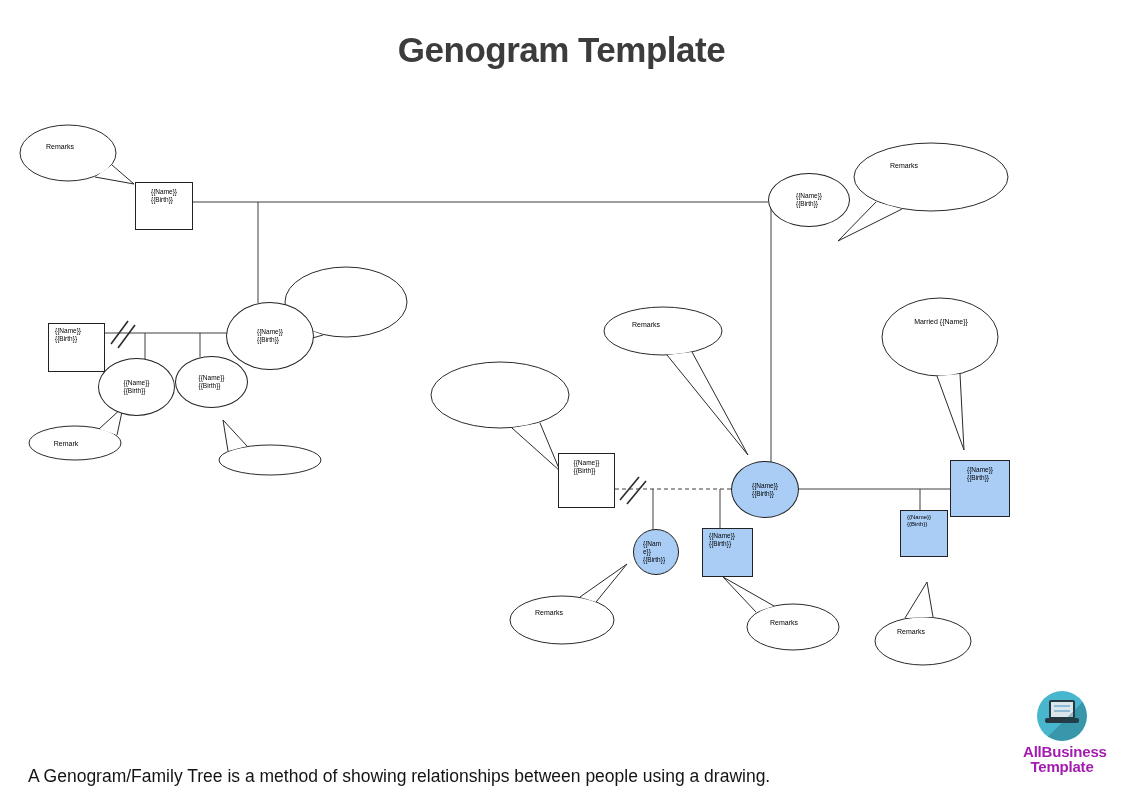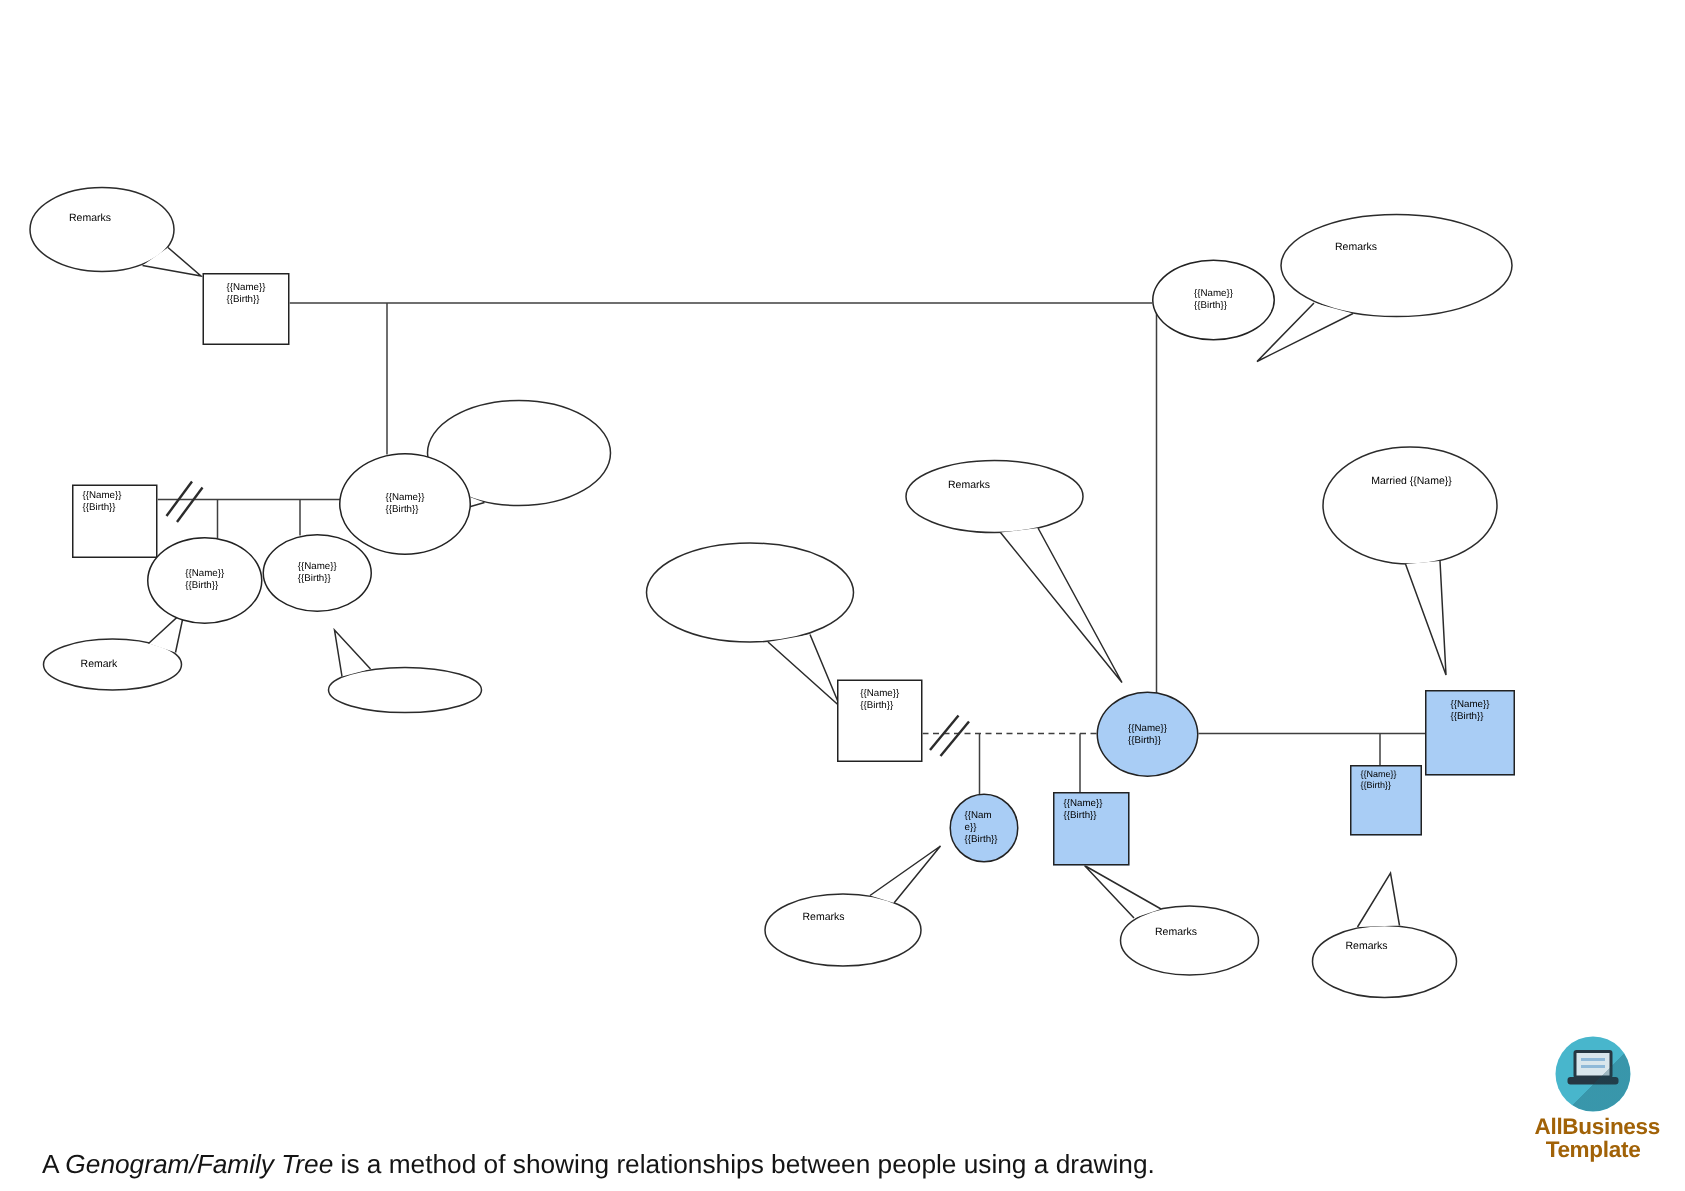--- a/index.html
+++ b/index.html
@@ -17,41 +17,42 @@
   .node.rect{justify-content:flex-start;padding-top:5px;}
   .node.blue{background:#A9CDF5;}
   .node.small .txt{font-size:6px;}
   .node.topleft{align-items:flex-start;padding-left:6px;padding-top:3px;}
   .node.circle .txt{width:26px;word-break:break-all;}
   
   .bubble-label{position:absolute;transform:translate(-50%,-50%);font-size:7px;color:#000;
                 white-space:nowrap;}
   
   .caption{position:absolute;left:28px;top:748px;font-size:17.5px;color:#141414;}
-  .caption .it{font-style:italic;}
+  .caption .it{}
   
   .logo{position:absolute;left:1023px;top:691px;width:78px;text-align:center;}
   .logo-circle{position:relative;width:50px;height:50px;border-radius:50%;
                background:#48B6CC;margin:0 auto;overflow:hidden;}
   .logo-circle::after{content:"";position:absolute;inset:0;border-radius:50%;
                background:linear-gradient(135deg,rgba(0,0,0,0) 57%,rgba(21,77,94,0.30) 57%);}
   .laptop-screen{position:absolute;left:12px;top:9px;width:26px;height:19px;
                background:#D9E6EC;border:2.5px solid #263742;border-radius:2px;box-sizing:border-box;}
   .laptop-lines{position:absolute;left:3px;top:3px;right:3px;bottom:3px;
                background:repeating-linear-gradient(#8FB9D8 0 2px,rgba(0,0,0,0) 2px 5px);}
   .laptop-base{position:absolute;left:8px;top:27px;width:34px;height:5px;
                background:#263742;border-radius:2px;}
-  .logo-text{font-size:15px;font-weight:bold;color:#a16207;line-height:16px;margin-top:3px;
+  .logo-text{font-size:15px;font-weight:bold;color:#a21caf;line-height:16px;margin-top:3px;
              letter-spacing:-0.2px;}
 </style>
 </head>
 <body>
 
 <div class="canvas">
 
+  <div class="title">Genogram Template</div>
 
   <svg class="diagram" width="1123" height="794" viewBox="0 0 1123 794">
     <g stroke="#3f3f3f" stroke-width="1" fill="none">
       <line x1="193" y1="202" x2="768" y2="202"></line>
       <line x1="258" y1="202" x2="258" y2="303"></line>
       <line x1="771" y1="202" x2="771" y2="462"></line>
       <line x1="105" y1="333" x2="227" y2="333"></line>
       <line x1="145" y1="333" x2="145" y2="359"></line>
       <line x1="200" y1="333" x2="200" y2="357"></line>
       <line x1="615" y1="489" x2="731" y2="489" stroke-dasharray="4 3"></line>

